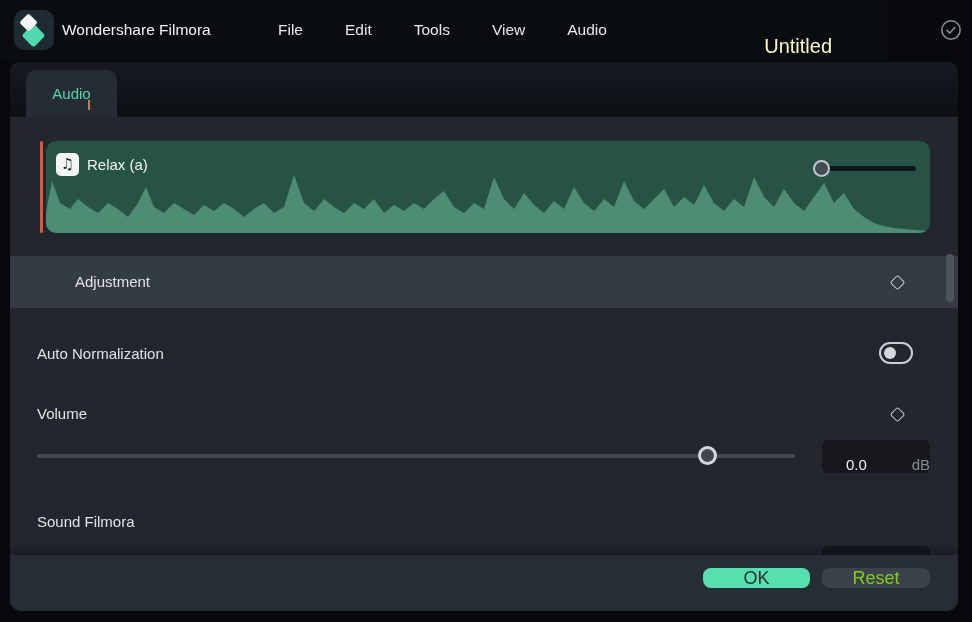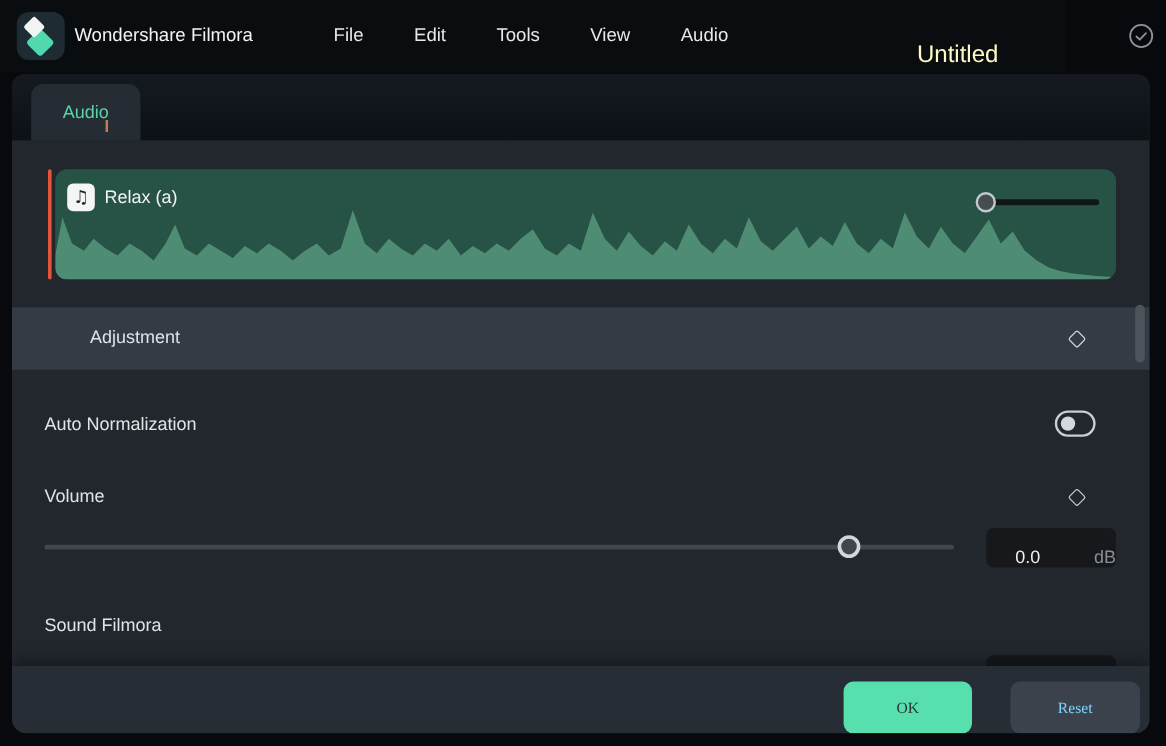--- a/index.html
+++ b/index.html
@@ -51,23 +51,23 @@
   .volume-track .handle { position:absolute; top:-8px; width:19px; height:19px; border-radius:50%; background:#3f464e; border:3px solid #d3d7db; transform:translateX(-10px); }
 
   .value-box { position:absolute; left:812px; top:378px; width:108px; height:33px; background:#16181c; border-radius:6px; display:flex; align-items:flex-end; }
   .value-box .val { color:#eef0f2; font-size:15px; padding-left:24px; flex:1; }
   .value-box .unit { color:#878e95; font-size:15px; }
 
   .partial-box { position:absolute; left:812px; top:484px; width:108px; height:12px; background:#16181c; border-radius:6px 6px 0 0; }
 
   
   .footer { position:absolute; left:0; top:493px; width:100%; height:56px; background:#272d34; box-shadow:0 -6px 10px rgba(0,0,0,.28); }
-  .btn { position:absolute; top:13px; height:43px; border:none; border-radius:8px; font-size:13px; font-family:Liberation Serif, serif; cursor:default; }
+  .btn { position:absolute; top:13px; height:20px; border:none; border-radius:8px; font-size:18px; font-family:Liberation Sans, sans-serif; cursor:default; }
   .btn-ok { left:693px; width:107px; background:#57e0ad; color:#2b3339; }
-  .btn-reset { left:812px; width:108px; background:#3b424b; color:#7dd3fc;margin-left:20px; }
+  .btn-reset { left:812px; width:108px; background:#3b424b; color:#84cc16; }
 </style>
 </head>
 <body>
 
 <div id="screen">
 
   <header class="menubar">
     <div class="logo">
       <div class="diamond-teal"></div>
       <div class="diamond-white"></div>

